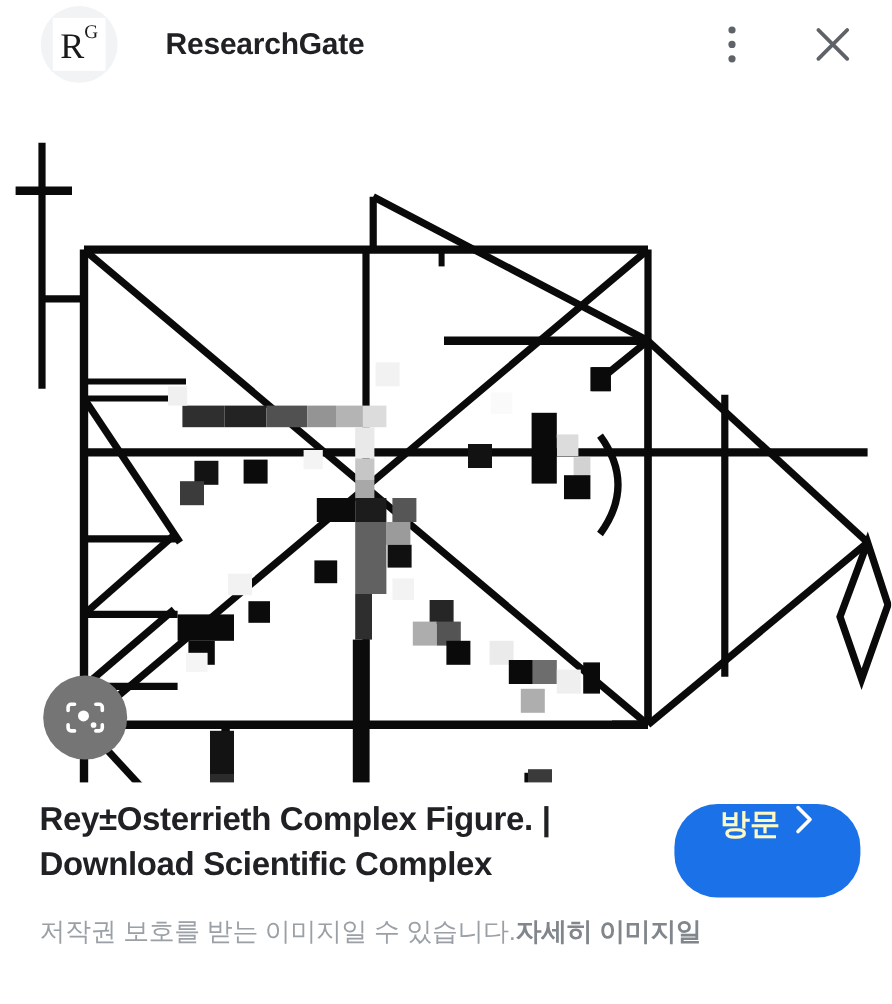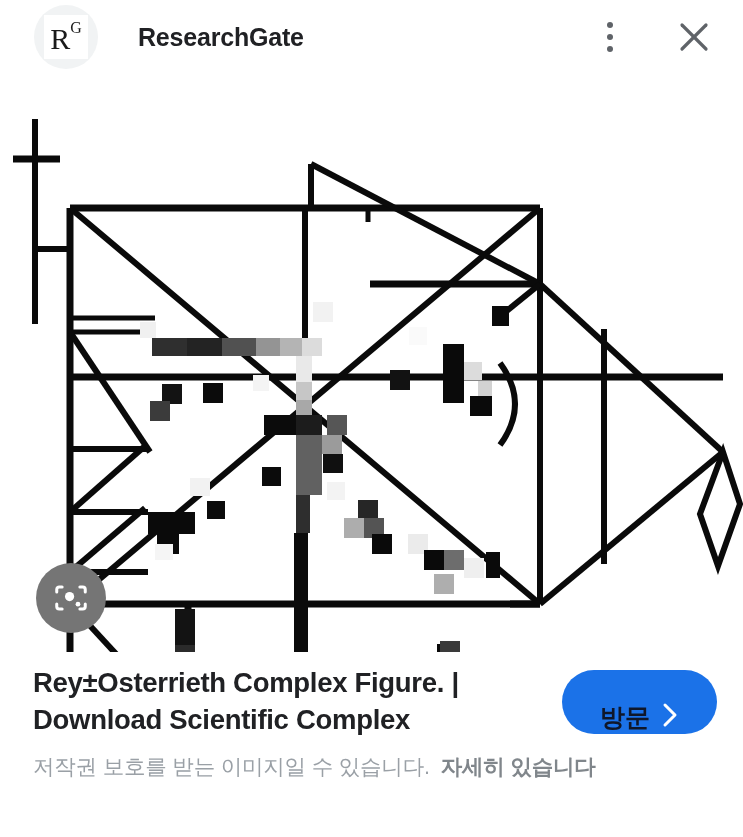--- a/index.html
+++ b/index.html
@@ -135,40 +135,39 @@
     font-size: 27.5px;
     font-weight: bold;
     color: #202124;
     line-height: 1.36;
     letter-spacing: -0.3px;
     max-width: 505px;
   }
   .visit-btn {
     flex: 0 0 auto;
     margin-top: 6px;
-    height: 64px;
+    height: 78px;
     min-width: 155px;
     padding: 0 26px;
     border-radius: 36px;
     background: #1b72e8;
-    color: #0f172a;
-    display: flex;
-    align-items: flex-end;
+    color: #fef9c3;
+    display: flex;
+    align-items: flex-start;
     justify-content: center;
     gap: 12px;
     font-size: 25px;
     font-weight: bold;
     border: none;
   }
   .visit-chev { display: block; }
   .notice-row {
     margin-top: 13px;
     display: flex;
     align-items: flex-start;
-    gap: 11px;
   }
   .notice-text {
     font-size: 21.5px;
     color: #9aa0a6;
     letter-spacing: -0.2px;
   }
   .notice-link {
     font-size: 21.5px;
     color: #80868b;
     font-weight: bold;
@@ -350,17 +349,17 @@
         <span class="visit-chev">
           <svg width="17" height="26" viewBox="0 0 17 26" aria-hidden="true">
             <polyline points="3,3 13,13 3,23" fill="none" stroke="#ffffff" stroke-width="3" stroke-linecap="round" stroke-linejoin="round"></polyline>
           </svg>
         </span>
       </button>
     </div>
 
     <div class="notice-row">
       <span class="notice-text">저작권 보호를 받는 이미지일 수 있습니다.</span>
-      <span class="notice-link">자세히 있습니다</span>
+      <span class="notice-link">자세히 이미지일</span>
     </div>
   </div>
 
 </div>
 
 </body></html>

